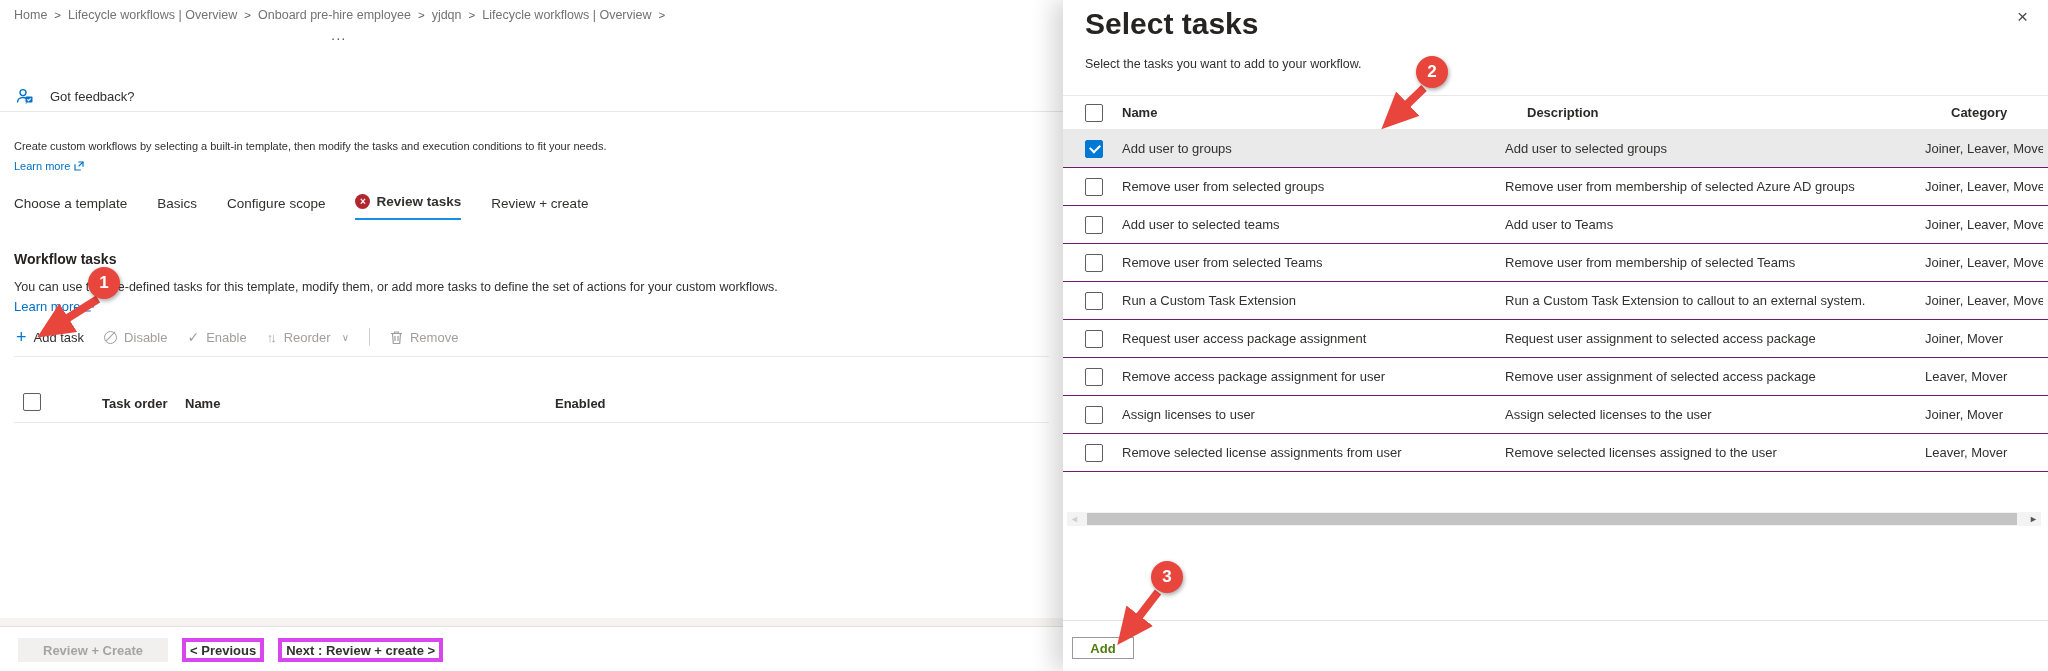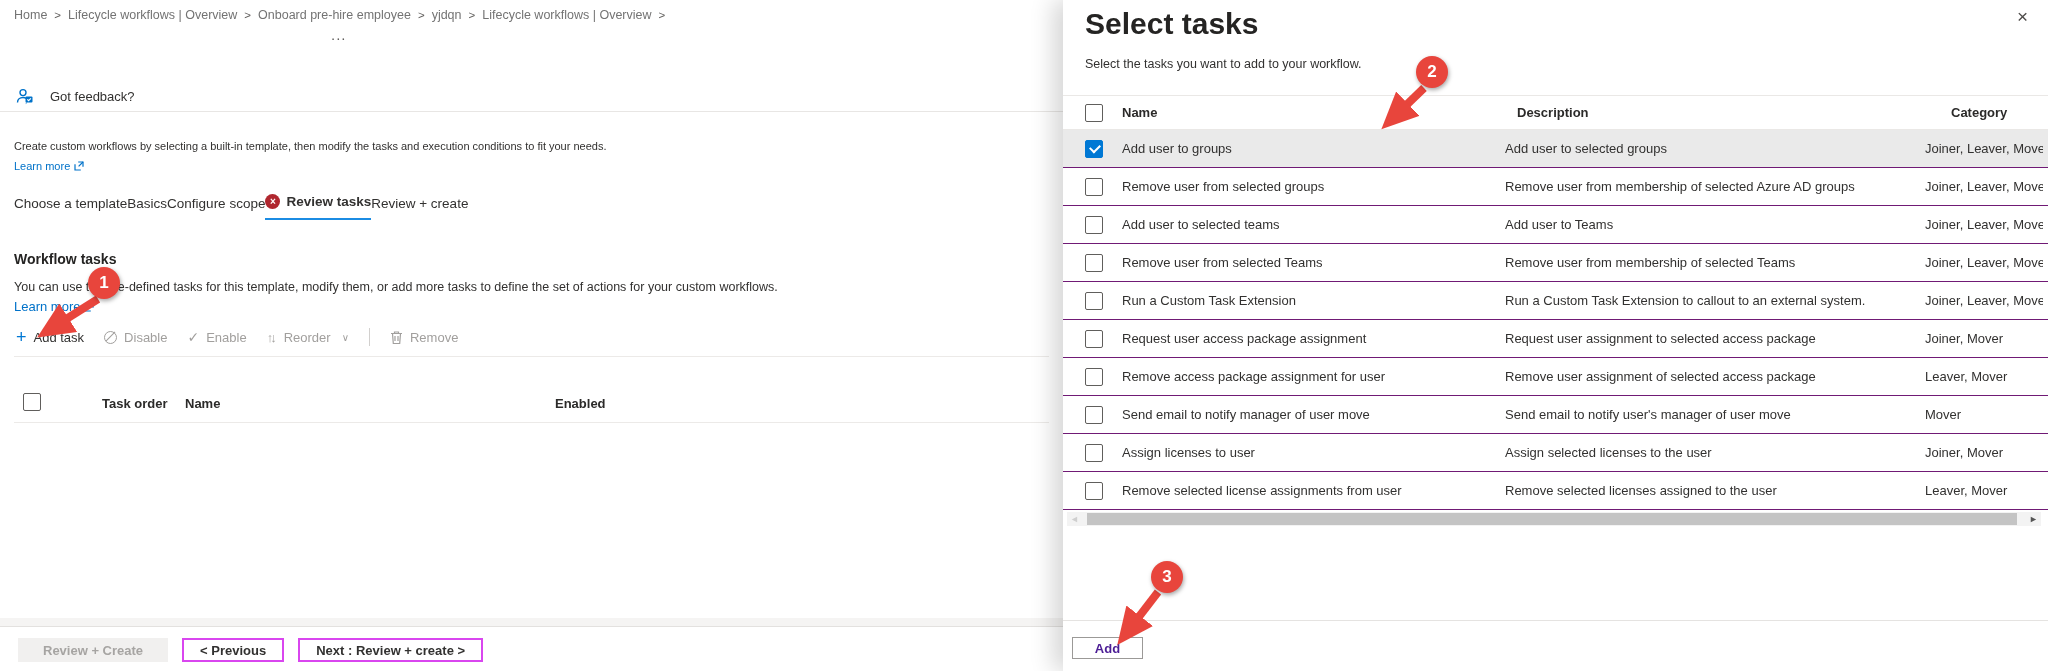--- a/index.html
+++ b/index.html
@@ -21,21 +21,21 @@
   .title-ellipsis { position:absolute; left:331px; top:26px; color:#605e5c; font-size:15px; letter-spacing:1px; }
 
   .feedback { position:absolute; left:16px; top:88px; display:flex; align-items:center; gap:16px; cursor:pointer; }
   .feedback span.lbl { font-size:13px; color:#323130; }
   .divider-feedback { position:absolute; left:0; top:111px; width:1063px; border-top:1px solid #e8e6e4; }
 
   .intro { position:absolute; left:14px; top:140px; font-size:11px; color:#323130; width:900px; }
   .link { color:#0072c9; text-decoration:none; cursor:pointer; display:inline-flex; align-items:center; gap:4px; }
   .intro .link { position:absolute; left:0; top:20px; }
 
-  .tabs { position:absolute; left:14px; top:194px; display:flex; align-items:flex-end; font-size:13.5px; }
+  .tabs { position:absolute; left:14px; top:194px; display:flex; align-items:flex-end; gap:30px; font-size:13.5px; }
   .tab { padding-bottom:9px; color:#323130; cursor:pointer; white-space:nowrap; }
   .tab.active { font-weight:700; border-bottom:2.5px solid #1b8ce3; display:flex; align-items:center; gap:6px; }
   .err-badge { width:15px; height:15px; border-radius:50%; background:#b0272f; color:#fff; font-size:10px; font-weight:700;
                display:inline-flex; align-items:center; justify-content:center; line-height:1; }
 
   .wf-heading { position:absolute; left:14px; top:251px; font-size:14px; font-weight:700; color:#252423; }
   .wf-desc { position:absolute; left:14px; top:280px; font-size:12.5px; width:980px; }
   .wf-learnmore { position:absolute; left:14px; top:299px; }
 
   .toolbar { position:absolute; left:16px; top:328px; display:flex; align-items:center; gap:20px; font-size:13px; }
@@ -55,21 +55,21 @@
   .ltable-header .hlbl { position:absolute; top:8px; font-size:13px; font-weight:700; color:#2b2a29; }
   .divider-lheader { position:absolute; left:14px; top:422px; width:1035px; border-top:1px solid #eceae8; }
 
   .checkbox { width:18px; height:18px; border:1px solid #605e5c; border-radius:2px; background:#fff; display:inline-block; position:relative; cursor:pointer; flex:none; }
   .checkbox.checked { background:#0078d4; border-color:#0078d4; }
   .checkbox.checked::after { content:""; position:absolute; left:4px; top:3px; width:8px; height:5px;
        border-left:2px solid #fff; border-bottom:2px solid #fff; transform:rotate(-45deg); }
 
   .lfooter-band { position:absolute; left:0; top:618px; width:1063px; height:9px; background:#f5f4f3; border-bottom:1px solid #e3e1df; }
   .lfooter { position:absolute; left:18px; top:638px; display:flex; gap:14px; align-items:center; }
-  .btn { font-size:13px; font-weight:700; padding:3px 16px; height:24px; display:inline-flex; align-items:center; justify-content:center; cursor:pointer; background:#fff; border:2px solid #d946ef; color:#323130; white-space:nowrap; }
+  .btn { font-size:13px; font-weight:700; padding:3px 4px; height:24px; display:inline-flex; align-items:center; justify-content:center; cursor:pointer; background:#fff; border:4px solid #d946ef; color:#323130; white-space:nowrap; }
   .btn.disabled { background:#f1f0ef; border:1px solid #f1f0ef; color:#a6a4a2; cursor:default; padding:3px 24px; }
 
   
   .panel { position:absolute; left:1063px; top:0; width:985px; height:671px; background:#fff; z-index:5;
            box-shadow:-10px 0 22px rgba(0,0,0,0.16); }
   .panel-title { position:absolute; left:22px; top:7px; font-size:30px; font-weight:700; color:#252423; }
   .panel-close { position:absolute; right:20px; top:6px; font-size:19px; color:#4f4d4b; cursor:pointer; font-weight:400; }
   .panel-sub { position:absolute; left:22px; top:57px; font-size:12.5px; color:#323130; }
 
   .ptable { position:absolute; left:0; top:95px; width:985px; }
@@ -77,31 +77,31 @@
   .phead .hlbl { position:absolute; top:9px; font-size:13px; font-weight:700; color:#2b2a29; white-space:nowrap; }
   .phead .checkbox { position:absolute; left:22px; top:8px; }
 
   .prow { position:relative; height:38px; border-bottom:1px solid #701a75; background:#fff; cursor:pointer; }
   .prow.selected { background:#eaeaea; }
   .prow .checkbox { position:absolute; left:22px; top:10px; }
   .cell { position:absolute; top:11px; font-size:13px; color:#323130; white-space:nowrap; overflow:hidden; }
   .c-name { left:59px; width:375px; }
   .c-desc { left:442px; width:405px; }
   .c-cat  { left:862px; width:118px; }
-  .ph-name { left:59px; } .ph-desc { left:454px; } .ph-cat { left:888px; }
+  .ph-name { left:59px; } .ph-desc { left:464px; } .ph-cat { left:888px; }
 
   .hscroll { position:absolute; left:4px; top:512px; width:974px; height:14px; background:#f3f3f3; }
   .hscroll .thumb { position:absolute; left:20px; top:1px; height:12px; width:930px; background:#c4c4c4; cursor:pointer; }
   .hscroll .arrow { position:absolute; top:1px; font-size:9px; line-height:12px; }
   .hscroll .arrow.left { left:3px; color:#cfcfcf; }
   .hscroll .arrow.right { right:3px; color:#555; }
 
   .panel-footer-line { position:absolute; left:0; top:620px; width:985px; border-top:1px solid #e5e3e1; }
-  .panel-add-btn { position:absolute; left:9px; top:637px; width:71px; height:22px; background:#fff; border:1px solid #9b9997;
-                   font-size:13px; font-weight:700; color:#4c1d95; display:flex; align-items:center; justify-content:center; cursor:pointer; }
+  .panel-add-btn { position:absolute; left:9px; top:637px; width:62px; height:22px; background:#fff; border:1px solid #9b9997;
+                   font-size:13px; font-weight:700; color:#4d7c0f; display:flex; align-items:center; justify-content:center; cursor:pointer; }
 
   
   .anno-svg { position:absolute; left:0; top:0; width:2048px; height:671px; z-index:20; pointer-events:none; }
   .badge { position:absolute; z-index:21; width:32px; height:32px; border-radius:50%; background:#e8453c; color:#fff;
            font-size:17px; font-weight:700; display:flex; align-items:center; justify-content:center;
            box-shadow:1px 2px 4px rgba(0,0,0,0.35); pointer-events:none; }
   .badge1 { left:88px; top:267px; }
   .badge2 { left:1416px; top:56px; }
   .badge3 { left:1151px; top:561px; }
 </style>
@@ -256,26 +256,20 @@
             <span class="checkbox"></span>
             <span class="cell c-name">Request user access package assignment</span>
             <span class="cell c-desc">Request user assignment to selected access package</span>
             <span class="cell c-cat">Joiner, Mover</span>
           </div>
           <div class="prow">
             <span class="checkbox"></span>
             <span class="cell c-name">Remove access package assignment for user</span>
             <span class="cell c-desc">Remove user assignment of selected access package</span>
             <span class="cell c-cat">Leaver, Mover</span>
-          </div>
-          <div class="prow">
-            <span class="checkbox"></span>
-            <span class="cell c-name">Send email to notify manager of user move</span>
-            <span class="cell c-desc">Send email to notify user's manager of user move</span>
-            <span class="cell c-cat">Mover</span>
           </div>
           <div class="prow">
             <span class="checkbox"></span>
             <span class="cell c-name">Assign licenses to user</span>
             <span class="cell c-desc">Assign selected licenses to the user</span>
             <span class="cell c-cat">Joiner, Mover</span>
           </div>
           <div class="prow">
             <span class="checkbox"></span>
             <span class="cell c-name">Remove selected license assignments from user</span>

